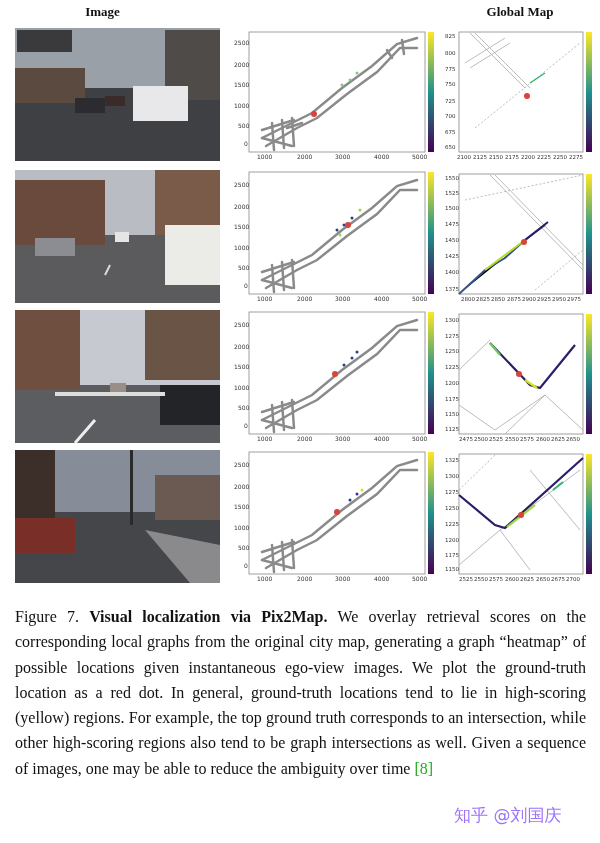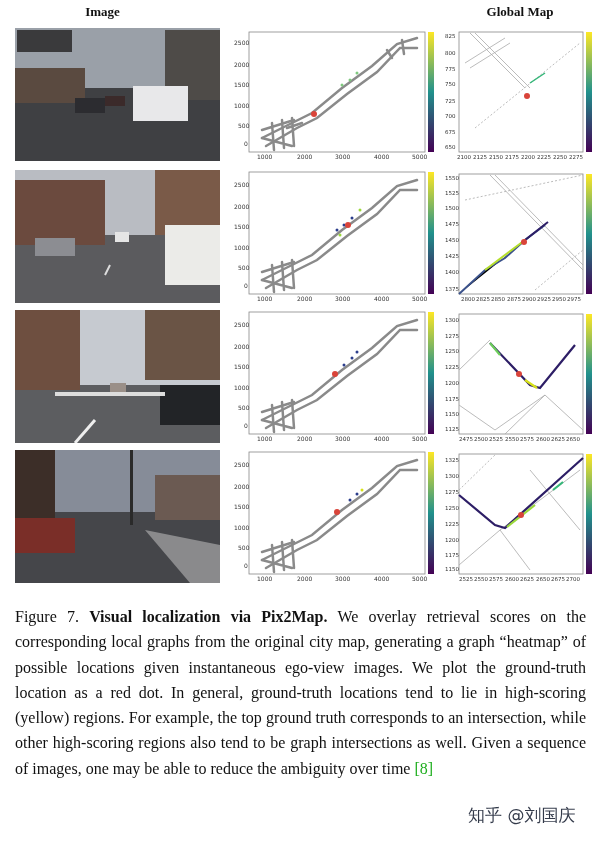--- a/index.html
+++ b/index.html
@@ -5,21 +5,21 @@
   html,body{margin:0;padding:0;background:#fff;}
   body{width:600px;height:843px;position:relative;overflow:hidden;font-family:"Liberation Serif",serif;color:#111;}
   .colhead{position:absolute;top:4px;font-weight:bold;font-size:13px;text-align:center;}
   .photo{position:absolute;left:15px;width:205px;height:133px;overflow:hidden;}
   .gmap{position:absolute;left:232px;width:205px;height:135px;}
   .lmap{position:absolute;left:445px;width:150px;height:135px;}
   svg text{font-family:"DejaVu Sans",sans-serif;}
   .caption{position:absolute;left:15px;top:604px;width:571px;font-size:16px;line-height:25.3px;text-align:justify;}
   .caption b{font-weight:bold;}
   .cite{color:#1fae1f;}
-  .wm{position:absolute;left:468px;top:804px;font-size:17px;color:#0f172a;font-family:"DejaVu Sans",sans-serif;opacity:.85;}
+  .wm{position:absolute;left:454px;top:804px;font-size:17px;color:#8b5cf6;font-family:"DejaVu Sans",sans-serif;opacity:.85;}
 </style>
 </head>
 <body>
 
 <div class="colhead" style="left:0;width:205px;">Image</div>
 <div class="colhead" style="left:224px;width:205px;margin-top:40px;">Global Map</div>
 <div class="colhead" style="left:445px;width:150px;">Global Map</div>
 
 <div class="photo" style="top:28px;">
   <svg width="205" height="133" viewBox="0 0 205 133">

